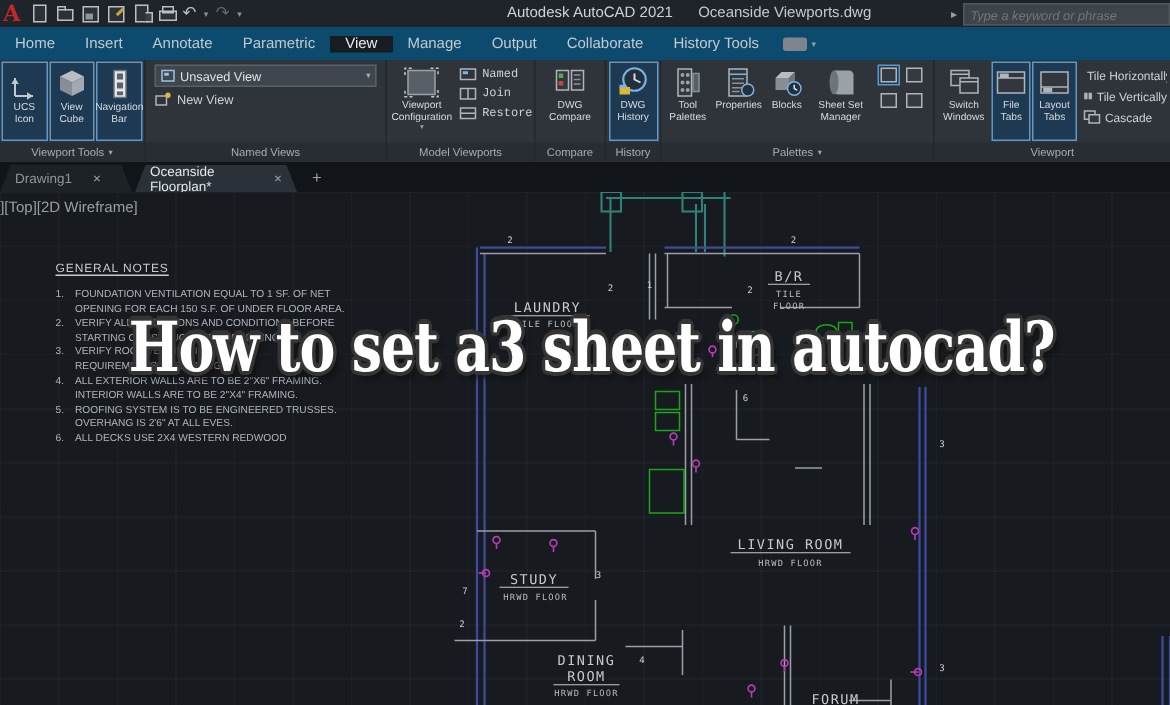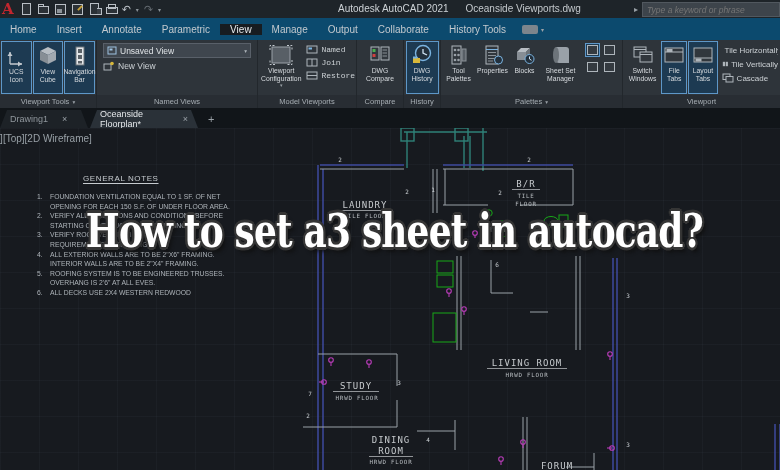--- a/index.html
+++ b/index.html
@@ -96,21 +96,21 @@
   .ftab .x{margin-left:14px;font-size:9px;color:#9aa1a7;}
   #newtab{color:#9aa1a7;font-size:11px;margin-left:8px;line-height:18px;}
 
   
   #canvas{left:0;top:128px;width:780px;height:342px;background:#171a1f;
     background-image:
       repeating-linear-gradient(to right, rgba(150,170,195,.04) 0 1px, transparent 1px 39px),
       repeating-linear-gradient(to bottom, rgba(150,170,195,.04) 0 1px, transparent 1px 36px);}
   #vp-control{position:absolute;left:-6px;top:5px;color:#98a0a6;font-size:10px;white-space:nowrap;}
   #notes{position:absolute;left:37px;top:46px;width:268px;color:#aeb4ba;}
-  #notes .ntitle{font-size:8px;color:#c6cbcf;letter-spacing:.6px;text-decoration:underline;text-underline-offset:2px;margin-left:46px;}
+  #notes .ntitle{font-size:8px;color:#c6cbcf;letter-spacing:.6px;text-decoration:underline;text-underline-offset:2px;}
   #notes .nitems{margin-top:9px;}
   .nitem{display:flex;font-size:6.8px;line-height:9.6px;}
   .nnum{width:13px;flex:none;}
   .ntext{white-space:pre-line;}
   #plan{position:absolute;left:0;top:0;}
   text.room{font-family:"DejaVu Sans Mono",monospace;fill:#c6cacd;font-size:9px;letter-spacing:1px;text-anchor:middle;}
   text.sub{font-family:"DejaVu Sans Mono",monospace;fill:#b9bec2;font-size:5.8px;letter-spacing:.8px;text-anchor:middle;}
   text.tag{font-family:"DejaVu Sans Mono",monospace;fill:#ccd1d5;font-size:6px;text-anchor:middle;}
 
   

